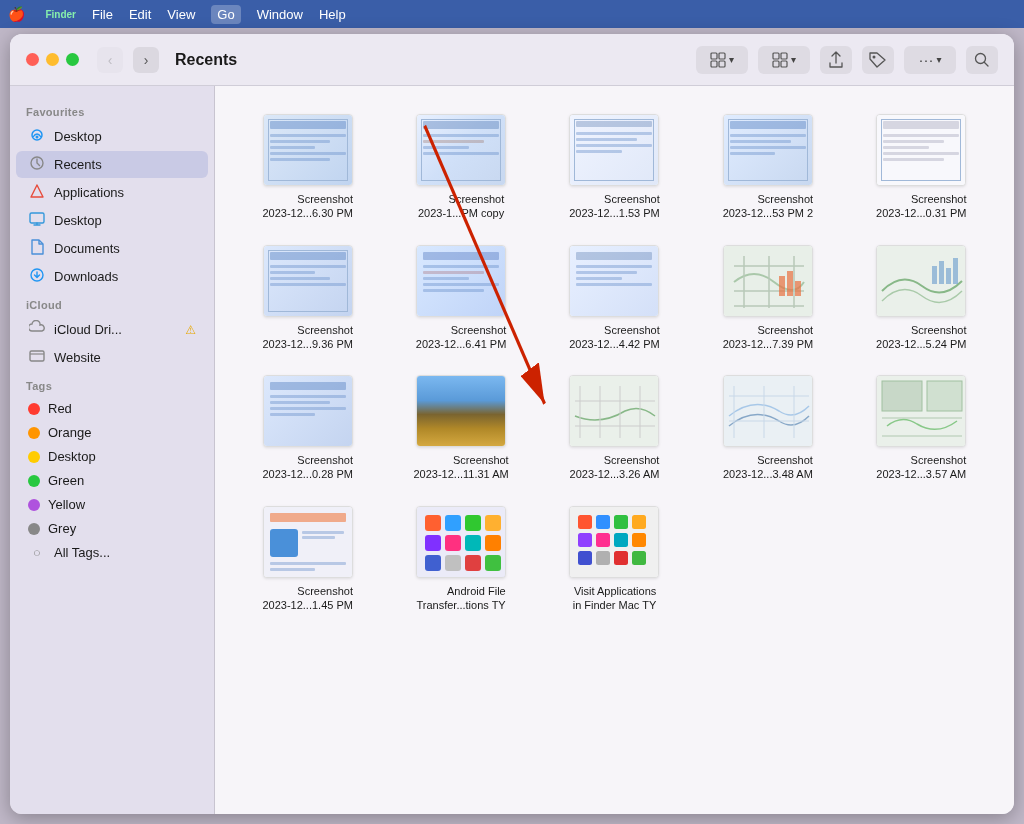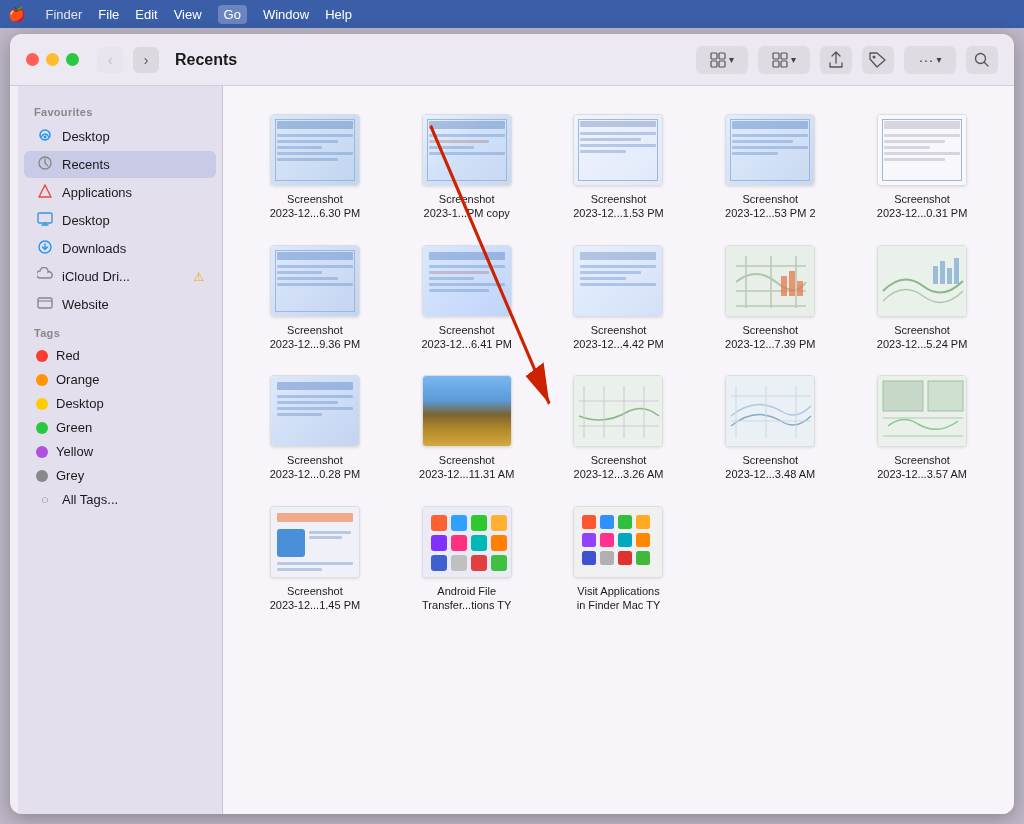--- a/index.html
+++ b/index.html
@@ -22,23 +22,23 @@
       padding: 0 8px;
       gap: 16px;
       flex-shrink: 0;
     }
     .menubar-apple {
       color: white;
       font-size: 14px;
       margin-right: 4px;
     }
     .menubar-app {
-      color: #e5e5e5;
-      font-weight: 400;
-      font-size: 13px;
+      color: #86efac;
+      font-weight: 700;
+      font-size: 10px;
     }
     .menubar-item {
       color: white;
       font-size: 13px;
       cursor: pointer;
     }
     .menubar-item.active {
       background: rgba(255,255,255,0.25);
       border-radius: 4px;
       padding: 2px 6px;
@@ -128,21 +128,20 @@
       color: #444;
       font-size: 14px;
       gap: 3px;
     }
 
     
     .content-area {
       flex: 1;
       display: flex;
       overflow: hidden;
-      padding-left: 8px;
     }
 
     
     .sidebar {
       width: 205px;
       background: rgba(225,220,235,0.85);
       flex-shrink: 0;
       overflow-y: auto;
       padding: 12px 0;
       border-right: 1px solid #c8c4d0;
@@ -222,21 +221,21 @@
       overflow: hidden;
       display: flex;
       align-items: center;
       justify-content: center;
       position: relative;
       box-shadow: 0 1px 3px rgba(0,0,0,0.1);
     }
     .file-name {
       font-size: 11px;
       color: #1a1a1a;
-      text-align: center;
+      text-align: right;
       line-height: 1.3;
       max-width: 100px;
       word-break: break-word;
     }
 
     
     .thumb-ss {
       width: 100%;
       height: 100%;
       background: linear-gradient(135deg, #e8f0ff 0%, #d0e0f8 50%, #c8d8f0 100%);
@@ -451,31 +450,41 @@
       <div class="sidebar-item">
         <span class="sidebar-icon desktop">
           <svg width="16" height="16" viewBox="0 0 16 16" fill="none">
             <rect x="1" y="2" width="14" height="10" rx="1.5" stroke="#3498db" stroke-width="1.4" fill="none"></rect>
             <path d="M5 14h6M8 12v2" stroke="#3498db" stroke-width="1.4" stroke-linecap="round"></path>
           </svg>
         </span>
         <span>Desktop</span>
       </div>
 
+      <div class="sidebar-item">
+        <span class="sidebar-icon docs">
+          <svg width="16" height="16" viewBox="0 0 16 16" fill="none">
+            <path d="M3 1h7l4 4v10H3V1z" stroke="#4a90d9" stroke-width="1.4" fill="none" stroke-linejoin="round"></path>
+            <path d="M10 1v4h4" stroke="#4a90d9" stroke-width="1.4" stroke-linejoin="round"></path>
+          </svg>
+        </span>
+        <span>Documents</span>
+      </div>
 
       <div class="sidebar-item">
         <span class="sidebar-icon downloads">
           <svg width="16" height="16" viewBox="0 0 16 16" fill="none">
             <circle cx="8" cy="8" r="6" stroke="#2196f3" stroke-width="1.4" fill="none"></circle>
             <path d="M8 5v5M5.5 8l2.5 2.5L10.5 8" stroke="#2196f3" stroke-width="1.4" stroke-linecap="round" stroke-linejoin="round"></path>
           </svg>
         </span>
         <span>Downloads</span>
       </div>
 
+      <div class="sidebar-section-header">iCloud</div>
 
       <div class="sidebar-item">
         <span class="sidebar-icon icloud">
           <svg width="16" height="16" viewBox="0 0 16 16" fill="none">
             <path d="M3 11a3.5 3.5 0 010-7 4 4 0 018 1A3 3 0 0113 11H3z" stroke="#888" stroke-width="1.4" fill="none"></path>
           </svg>
         </span>
         <span>iCloud Dri...</span>
         <span style="color:#e8a800;font-size:12px;margin-left:auto;">⚠</span>
       </div>

